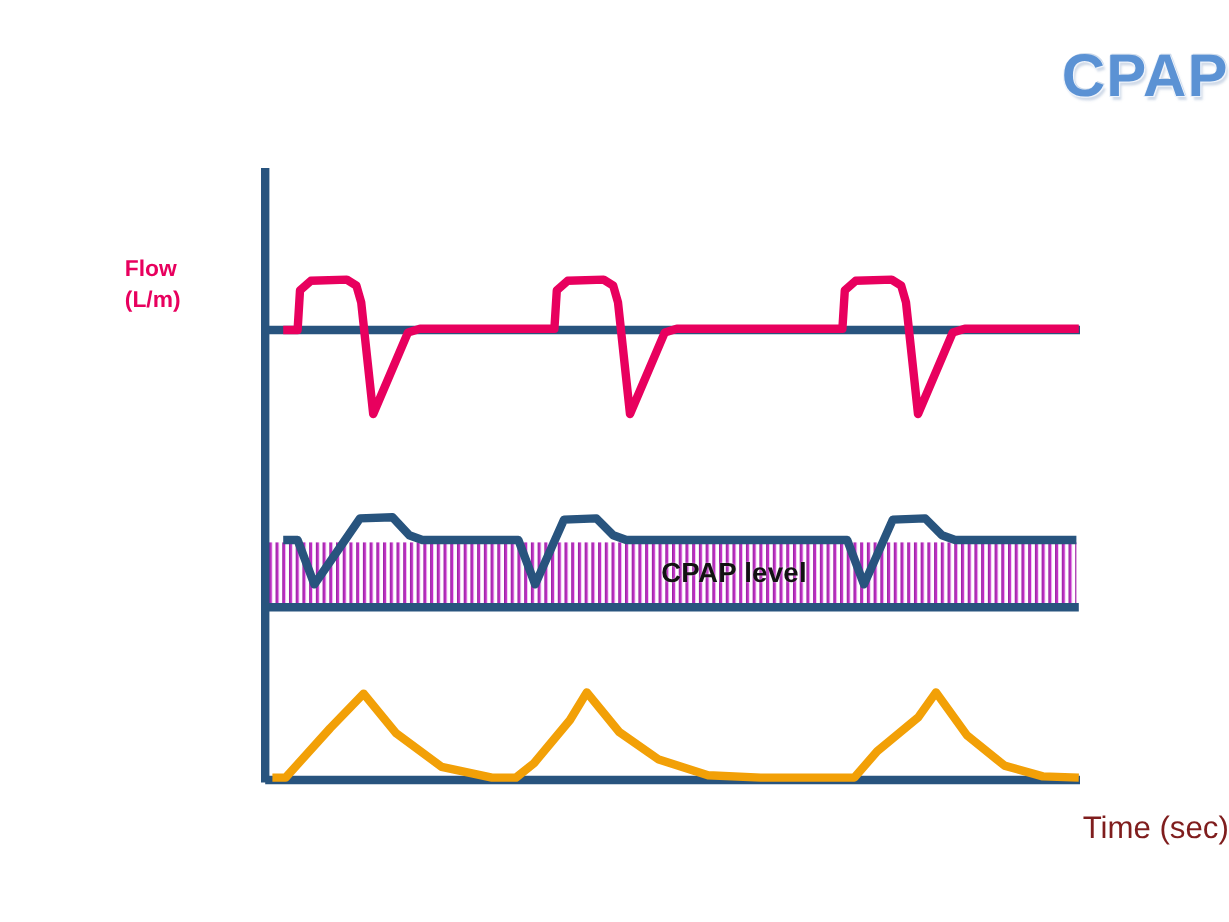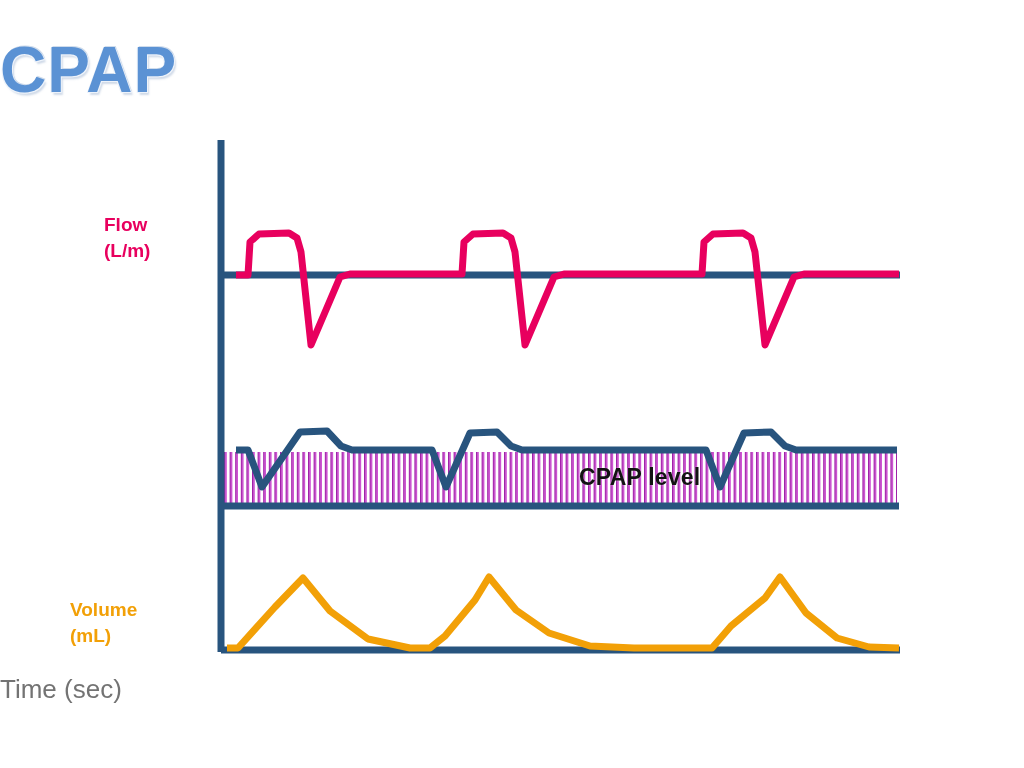--- a/index.html
+++ b/index.html
@@ -18,22 +18,22 @@
     position: relative;
     width: 1024px;
     height: 768px;
     background: #ffffff;
   }
   .title {
     position: absolute;
     left: 0;
     top: 38px;
     width: 1024px;
-    text-align: left;
-    font-size: 64px;
+    text-align: right;
+    font-size: 50px;
     font-weight: bold;
     color: #5B92D4;
     letter-spacing: 1px;
     line-height: 1;
     text-shadow:
       1px 1px 0 #eef3fa,
       -1px 1px 0 #eef3fa,
       1px -1px 0 #cfdcec,
       2px 3px 2px rgba(120,150,190,0.35);
   }
@@ -64,36 +64,35 @@
     font-size: 13px;
     vertical-align: baseline;
     position: relative;
     top: 4px;
   }
   .time-label {
     position: absolute;
     left: 0;
     top: 674px;
     width: 1024px;
-    text-align: left;
+    text-align: right;
     font-size: 26px;
     font-weight: normal;
-    color: #737373;
+    color: #7f1d1d;
   }
   .cpap-level-text {
     position: absolute;
     left: 551px;
     top: 464px;
     font-size: 23px;
     font-weight: bold;
     color: #121212;
     letter-spacing: 0.2px;
     white-space: nowrap;
     text-shadow: 0 0 2px rgba(255,255,255,0.55);
-    padding-left: 28px;
   }
   svg.graph {
     position: absolute;
     left: 0;
     top: 0;
     width: 1024px;
     height: 768px;
   }
 </style>
 </head>
@@ -102,24 +101,20 @@
 <div id="stage">
 
   <div class="title">CPAP</div>
 
   <div class="axis-label label-flow">
     <div>Flow</div>
     <div>(L/m)</div>
   </div>
 
 
-  <div class="axis-label label-volume">
-    <div>Volume</div>
-    <div>(mL)</div>
-  </div>
 
   <svg class="graph" viewBox="0 0 1024 768">
     <defs>
       <pattern id="cpapHatch" width="5.6" height="10" patternUnits="userSpaceOnUse">
         <rect x="0" y="0" width="5.6" height="10" fill="#ffffff"></rect>
         <rect x="0" y="0" width="1.5" height="10" fill="#A01FA8"></rect>
         <rect x="1.5" y="0" width="1.1" height="10" fill="#C324C9"></rect>
       </pattern>
     </defs>
 

